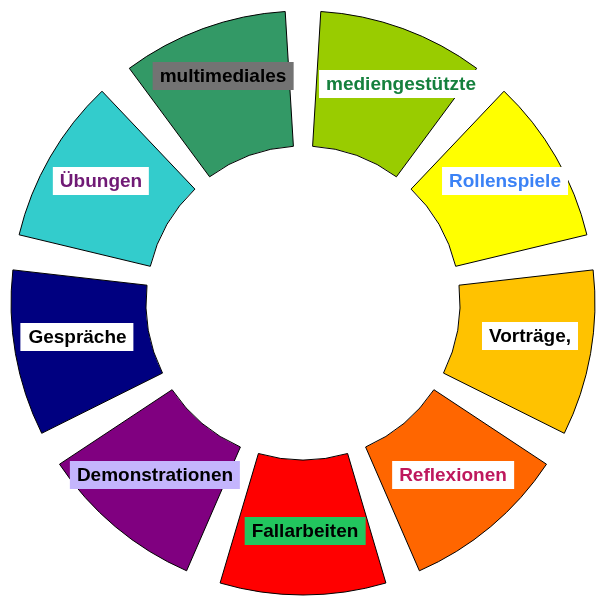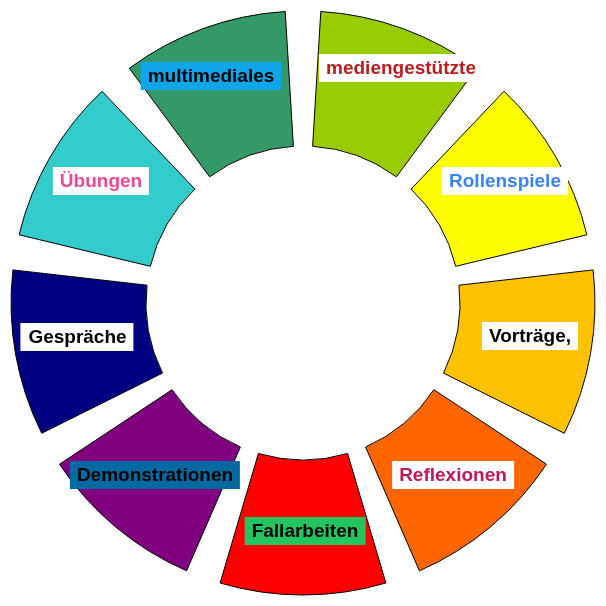--- a/index.html
+++ b/index.html
@@ -54,41 +54,41 @@
       <path d="M 320.8 11.5 A 292 292 0 0 1 476.7 68.3 L 396.4 176.8 A 157 157 0 0 0 312.6 146.3 Z" fill="#99CC00" stroke="#000000" stroke-width="1"></path>
       <path d="M 504.0 91.2 A 292 292 0 0 1 586.9 234.8 L 455.7 266.3 A 157 157 0 0 0 411.1 189.1 Z" fill="#FFFF00" stroke="#000000" stroke-width="1"></path>
       <path d="M 593.1 269.9 A 292 292 0 0 1 564.3 433.3 L 443.5 373.1 A 157 157 0 0 0 459.0 285.2 Z" fill="#FFC200" stroke="#000000" stroke-width="1"></path>
       <path d="M 546.5 464.2 A 292 292 0 0 1 419.4 570.8 L 365.6 447.0 A 157 157 0 0 0 433.9 389.7 Z" fill="#FF6600" stroke="#000000" stroke-width="1"></path>
       <path d="M 385.9 583.0 A 292 292 0 0 1 220.1 583.0 L 258.4 453.5 A 157 157 0 0 0 347.6 453.5 Z" fill="#FF0000" stroke="#000000" stroke-width="1"></path>
       <path d="M 186.6 570.8 A 292 292 0 0 1 59.5 464.2 L 172.1 389.7 A 157 157 0 0 0 240.4 447.0 Z" fill="#800080" stroke="#000000" stroke-width="1"></path>
       <path d="M 41.7 433.3 A 292 292 0 0 1 12.9 269.9 L 147.0 285.2 A 157 157 0 0 0 162.5 373.1 Z" fill="#000080" stroke="#000000" stroke-width="1"></path>
       <path d="M 19.1 234.8 A 292 292 0 0 1 102.0 91.2 L 194.9 189.1 A 157 157 0 0 0 150.3 266.3 Z" fill="#33CCCC" stroke="#000000" stroke-width="1"></path>
     </svg>
   <div class="labels-layer" id="labels-layer">
-      <div class="seg-label" style="left: 211px; top: 76px; background: #0ea5e9; color: rgb(0, 0, 0);">
+      <div class="seg-label" style="left: 223px; top: 76px; background: #737373; color: rgb(0, 0, 0);">
         <div>multimediales</div>
       </div>
-      <div class="seg-label" style="left: 401px; top: 68px; background: rgb(255, 255, 255); color: #b91c1c;">
+      <div class="seg-label" style="left: 401px; top: 84px; background: rgb(255, 255, 255); color: #15803d;">
         <div>mediengestützte</div>
       </div>
       <div class="seg-label" style="left: 505px; top: 181px; background: rgb(255, 255, 255); color: #3b82f6;">
         <div>Rollenspiele</div>
       </div>
       <div class="seg-label" style="left: 530px; top: 336px; background: rgb(255, 255, 255); color: rgb(0, 0, 0); text-align: right;">
         <div>Vorträge,</div>
       </div>
       <div class="seg-label" style="left: 453px; top: 475px; background: rgb(255, 255, 255); color: #be185d;">
         <div>Reflexionen</div>
       </div>
       <div class="seg-label" style="left: 305px; top: 531px; background: #22c55e; color: rgb(0, 0, 0);">
         <div>Fallarbeiten</div>
       </div>
-      <div class="seg-label" style="left: 155px; top: 475px; background: #0369a1; color: rgb(0, 0, 0);">
+      <div class="seg-label" style="left: 155px; top: 475px; background: #c4b5fd; color: rgb(0, 0, 0);">
         <div>Demonstrationen</div>
       </div>
       <div class="seg-label" style="left: 77px; top: 337px; background: rgb(255, 255, 255); color: rgb(0, 0, 0); padding-left: 8px;">
         <div>Gespräche</div>
       </div>
-      <div class="seg-label" style="left: 101px; top: 181px; background: rgb(255, 255, 255); color: #ec4899;">
+      <div class="seg-label" style="left: 101px; top: 181px; background: rgb(255, 255, 255); color: #701a75;">
         <div>Übungen</div>
       </div>
     </div>
 </div>
 
 </body></html>

